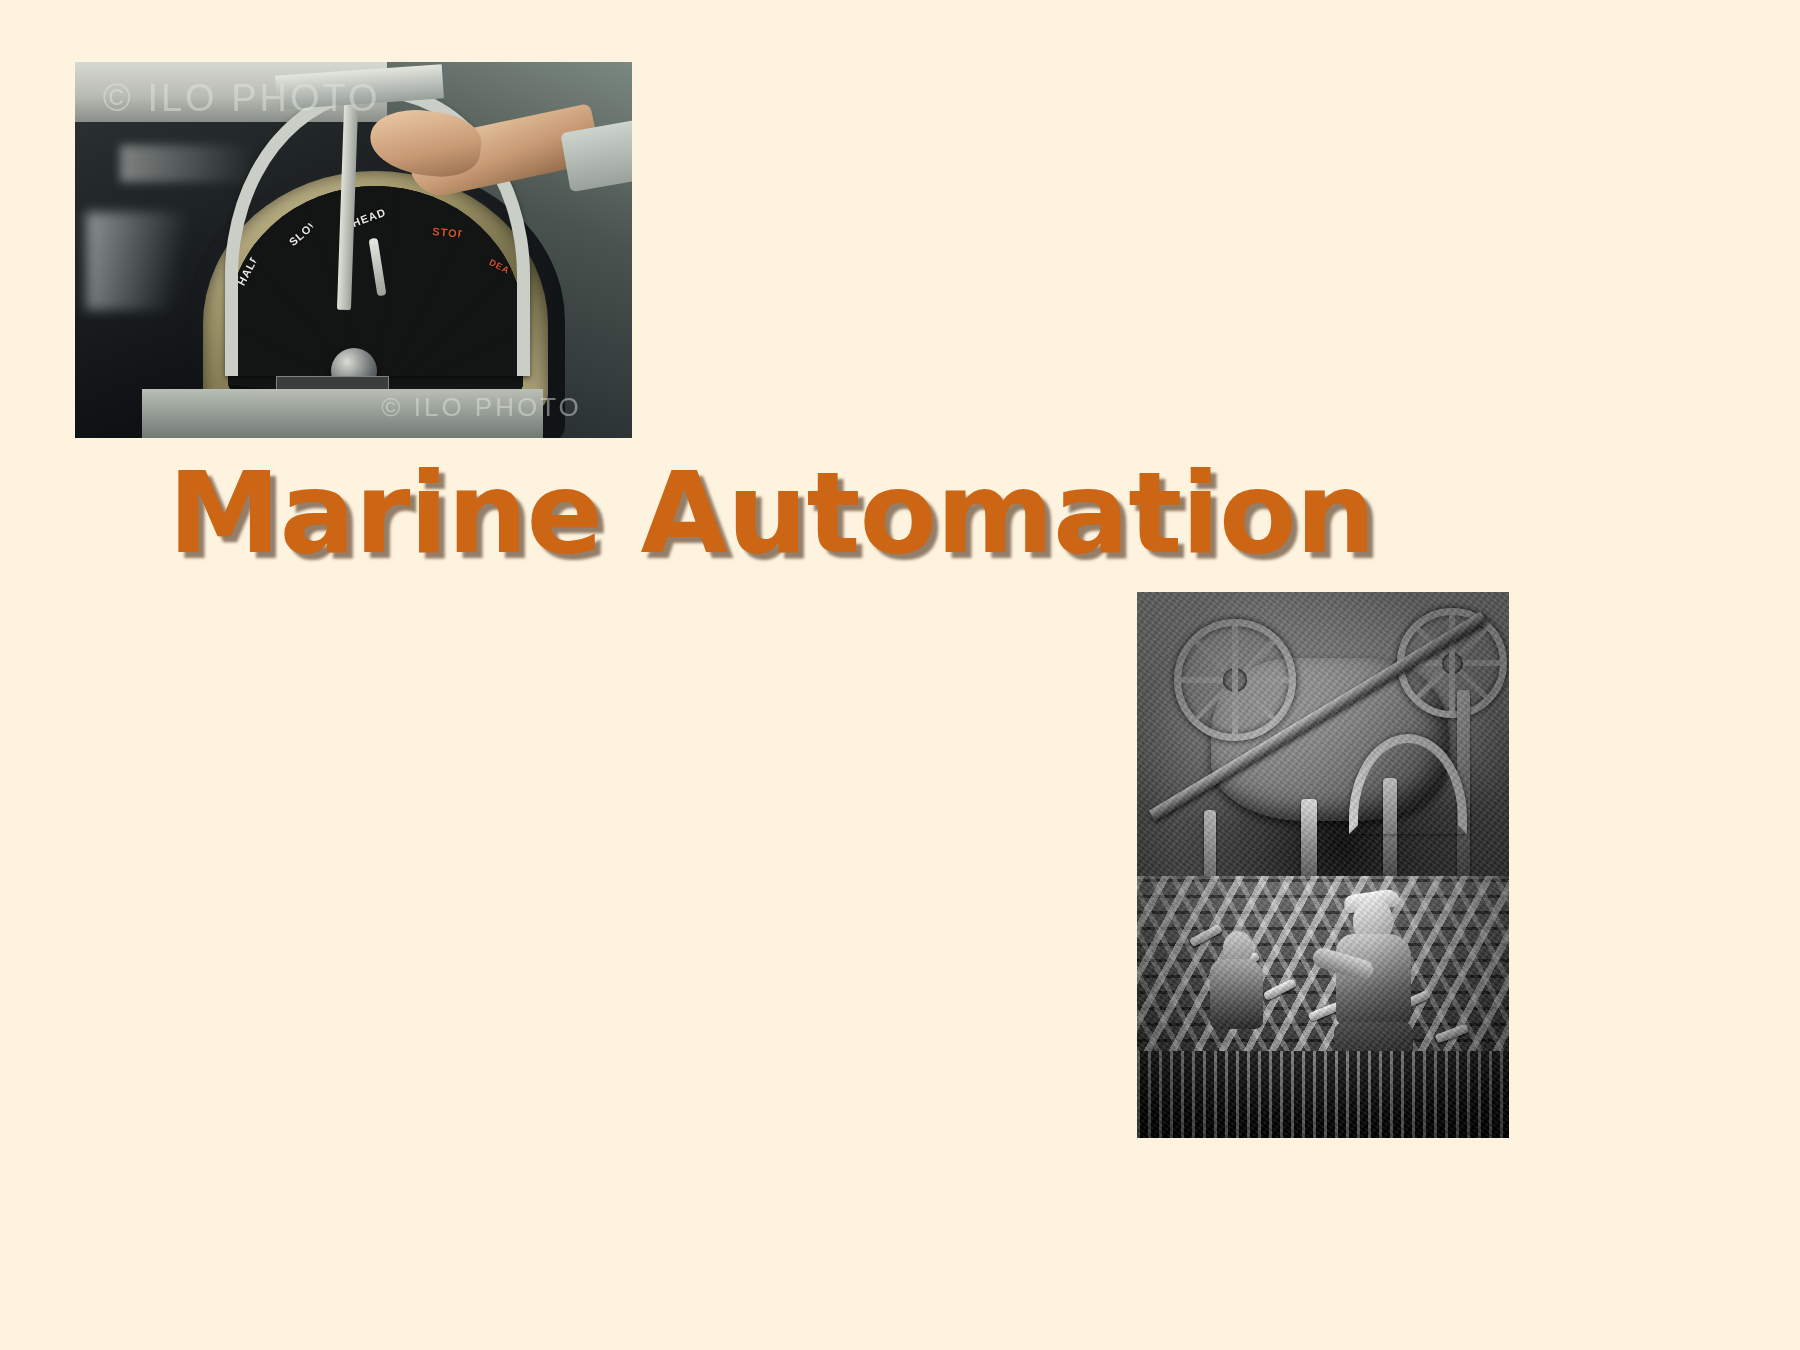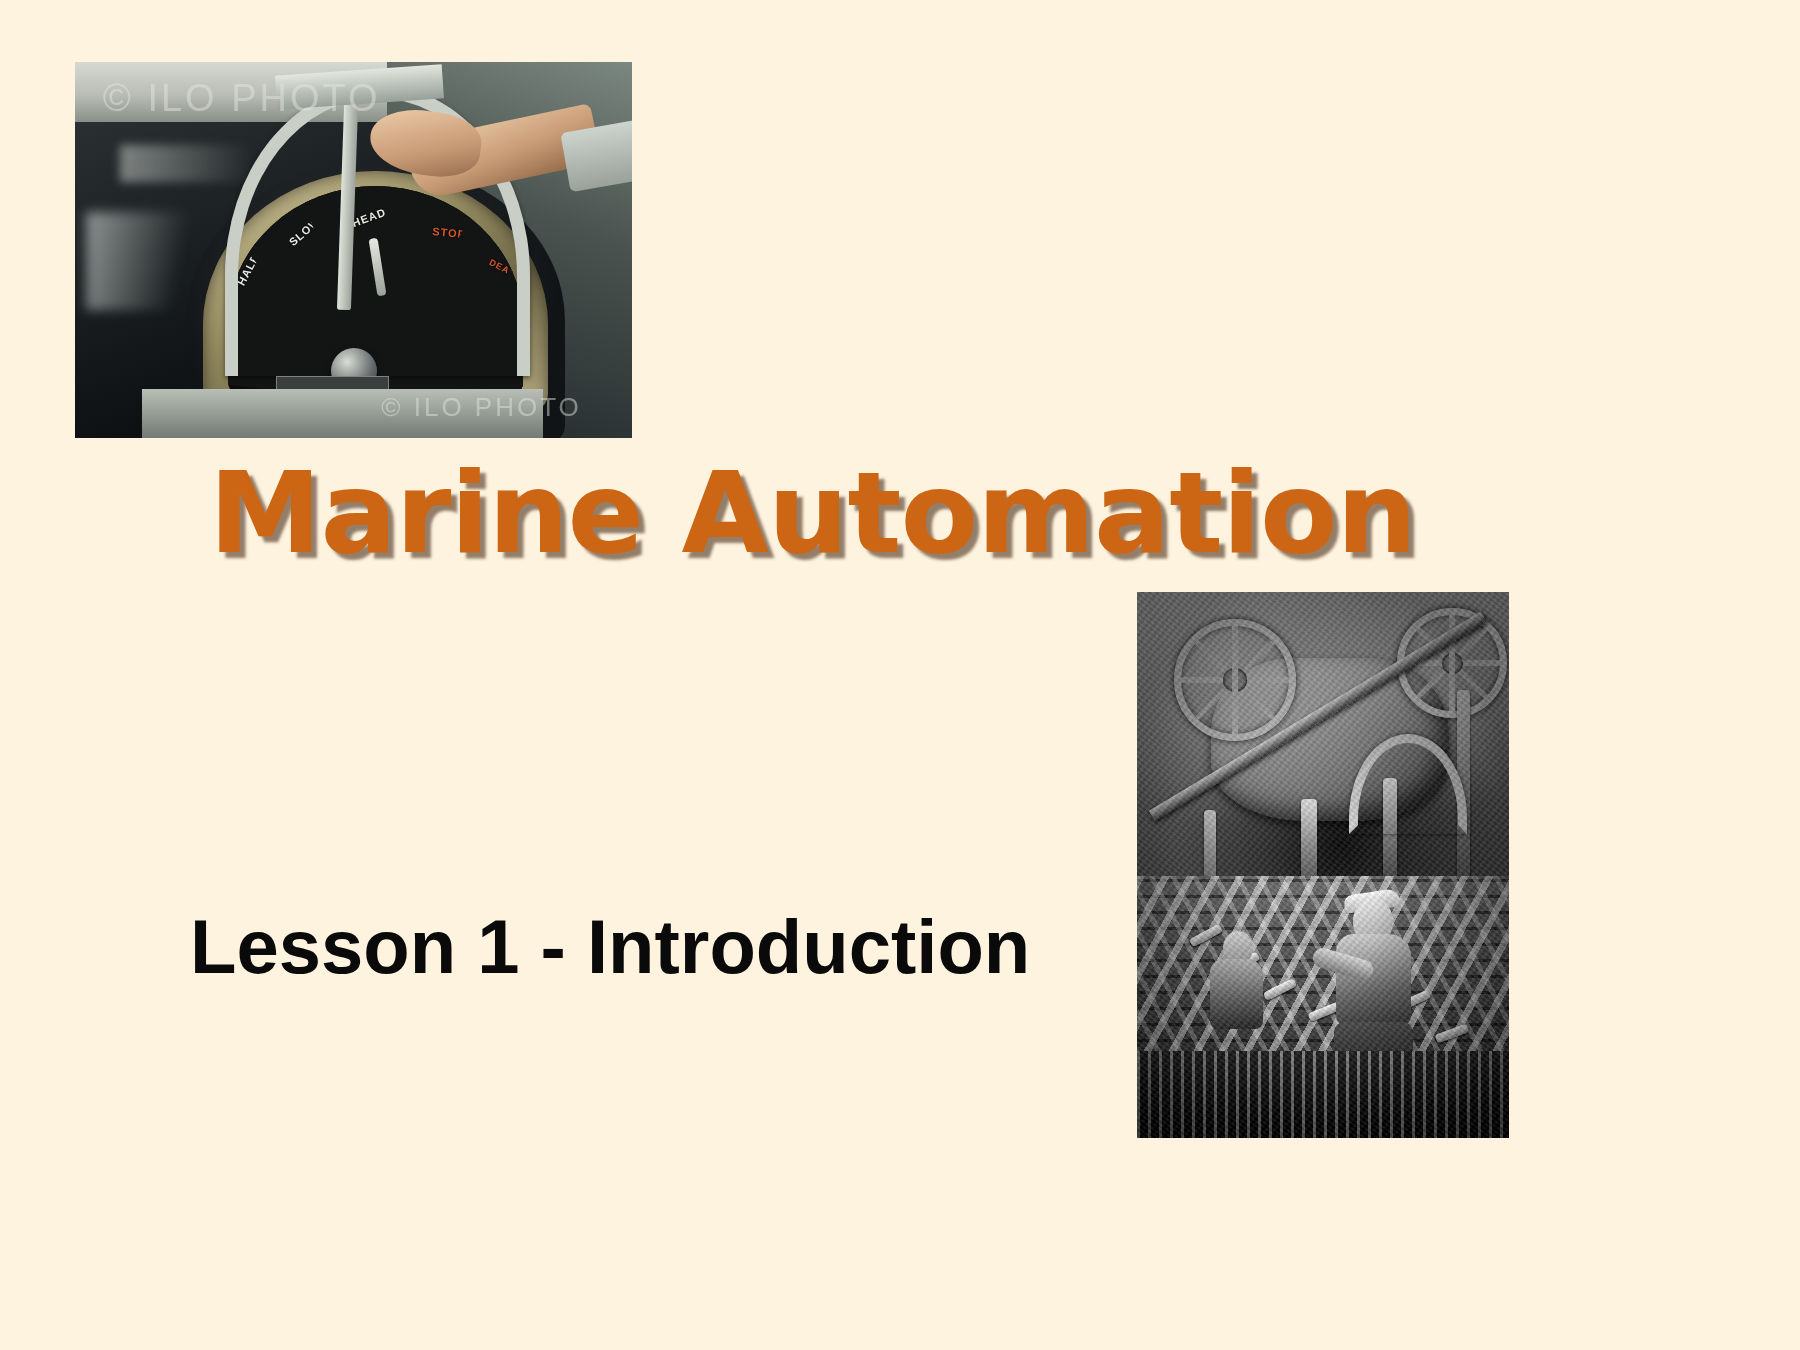--- a/index.html
+++ b/index.html
@@ -396,21 +396,20 @@
   }
   .title-line {
     font-family: "DejaVu Sans", "Liberation Sans", sans-serif;
     font-weight: bold;
     font-size: 113px;
     line-height: 1.23;
     color: #cc6614;
     letter-spacing: -1px;
     text-shadow: 6px 6px 3px rgba(60,30,10,.55);
     white-space: nowrap;
-    margin-left: 41px;
   }
   .subtitle {
     position: absolute;
     left: 190px;
     top: 905px;
     font-family: "Liberation Sans", sans-serif;
     font-weight: bold;
     font-size: 76px;
     line-height: 1.1;
     color: #0a0a0a;
@@ -478,21 +477,20 @@
     <div class="tg-sleeve"></div>
 
     <div class="tg-watermark top">© ILO PHOTO</div>
     <div class="tg-watermark bottom">© ILO PHOTO</div>
   </div>
 
   <div class="title-block">
     <div class="title-line">Marine Automation</div>
   </div>
 
-  <div class="subtitle">Lesson 1 - Introduction</div>
 
   <div class="photo-engineroom">
     <div class="er-base"></div>
 
     <div class="er-cyl"></div>
 
     <div class="er-wheel er-wheel-a">
       <div class="spokeB"></div>
         <div class="spokeC"></div>
         <div class="hub"></div>

